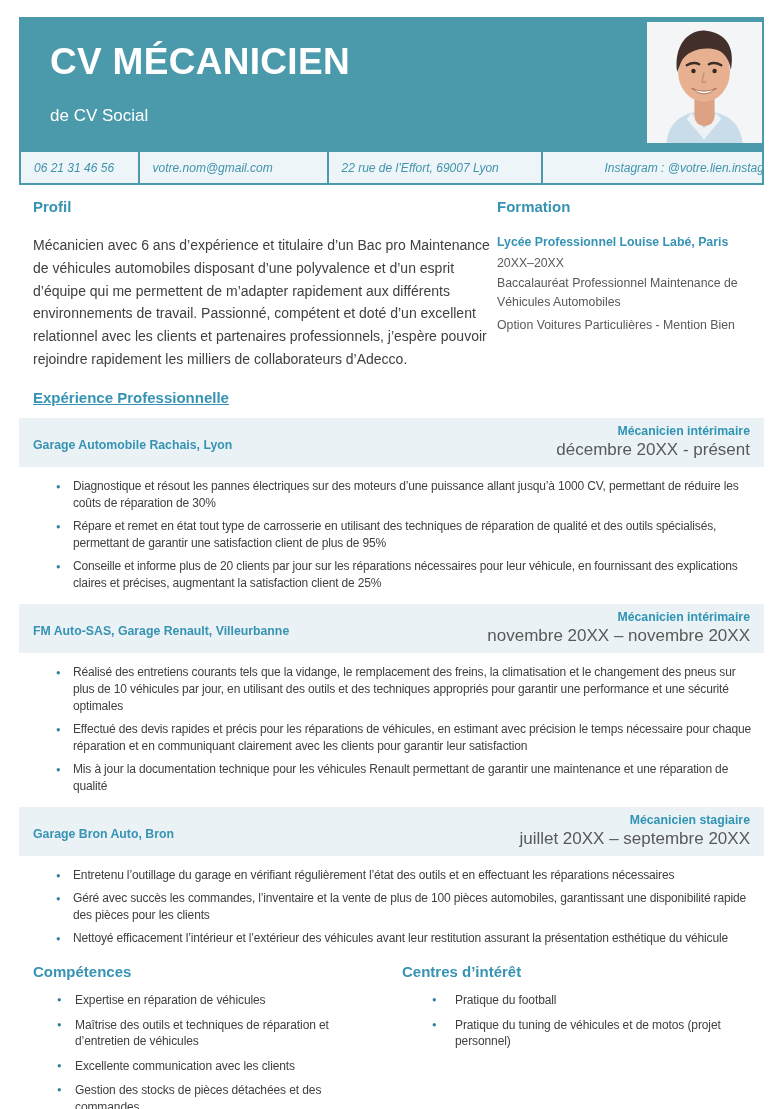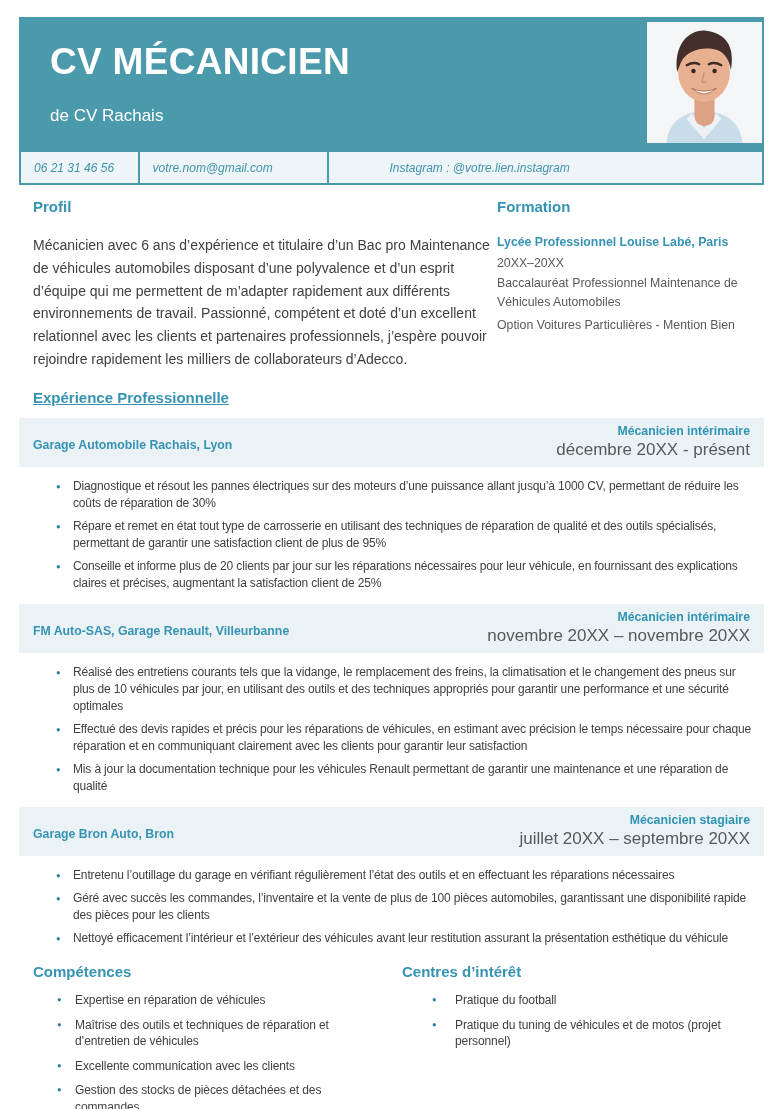--- a/index.html
+++ b/index.html
@@ -64,21 +64,21 @@
   .bc-right ul.bc-list li::before { content:"●"; position:absolute; left:30px; top:3px; font-size:7.5px; color:#2e7ca0; }
 </style>
 </head>
 <body>
 
 <div class="page">
 
   <header class="band">
     <div class="band-inner">
       <h1 class="cv-title">CV MÉCANICIEN</h1>
-      <div class="cv-subtitle">de CV Rachais</div>
+      <div class="cv-subtitle">de CV Social</div>
     </div>
     <div class="photo">
       <svg viewBox="0 0 115 126" aria-hidden="true">
         <rect width="115" height="126" fill="#f4f5f6"></rect>
         <path d="M18 126 C20 103 37 93 57 93 C77 93 95 103 97 126 Z" fill="#c9dcea"></path>
         <path d="M44 95 L57 111 L70 95 L75 101 L57 122 L39 101 Z" fill="#eef2f6"></path>
         <path d="M47 74 h21 v24 a10 10 0 0 1 -21 0 Z" fill="#dda183"></path>
         <ellipse cx="57" cy="52" rx="27" ry="31" fill="#e7b091"></ellipse>
         <path d="M29 52 C25 22 43 7 59 9 C78 11 90 24 85 50 C83 38 77 31 70 29 C57 25 39 29 33 42 Z" fill="#44302a"></path>
         <path d="M39 45 Q46 41 52 44" stroke="#3c2b24" stroke-width="2.5" fill="none" stroke-linecap="round"></path>
@@ -87,20 +87,21 @@
         <circle cx="68" cy="51" r="2.3" fill="#33261f"></circle>
         <path d="M57 53 L55 62 Q57 64 59 62" stroke="#c98f72" stroke-width="1.4" fill="none" stroke-linecap="round"></path>
         <path d="M44 69 Q57 81 70 69 Q57 75 44 69 Z" fill="#ffffff" stroke="#a86b50" stroke-width="1"></path>
       </svg>
     </div>
   </header>
 
   <div class="contact-bar">
     <div class="contact-cell c-phone">06 21 31 46 56</div>
     <div class="contact-cell c-email">votre.nom@gmail.com</div>
+    <div class="contact-cell c-address">22 rue de l’Effort, 69007 Lyon</div>
     <div class="contact-cell c-instagram">Instagram : @votre.lien.instagram</div>
   </div>
 
   <div class="inner">
 
     <div class="top-cols">
       <section class="col-left">
         <h2>Profil</h2>
         <p class="profil-text">Mécanicien avec 6 ans d’expérience et titulaire d’un Bac pro Maintenance de véhicules automobiles disposant d’une polyvalence et d’un esprit d’équipe qui me permettent de m’adapter rapidement aux différents environnements de travail. Passionné, compétent et doté d’un excellent relationnel avec les clients et partenaires professionnels, j’espère pouvoir rejoindre rapidement les milliers de collaborateurs d’Adecco.</p>
       </section>

